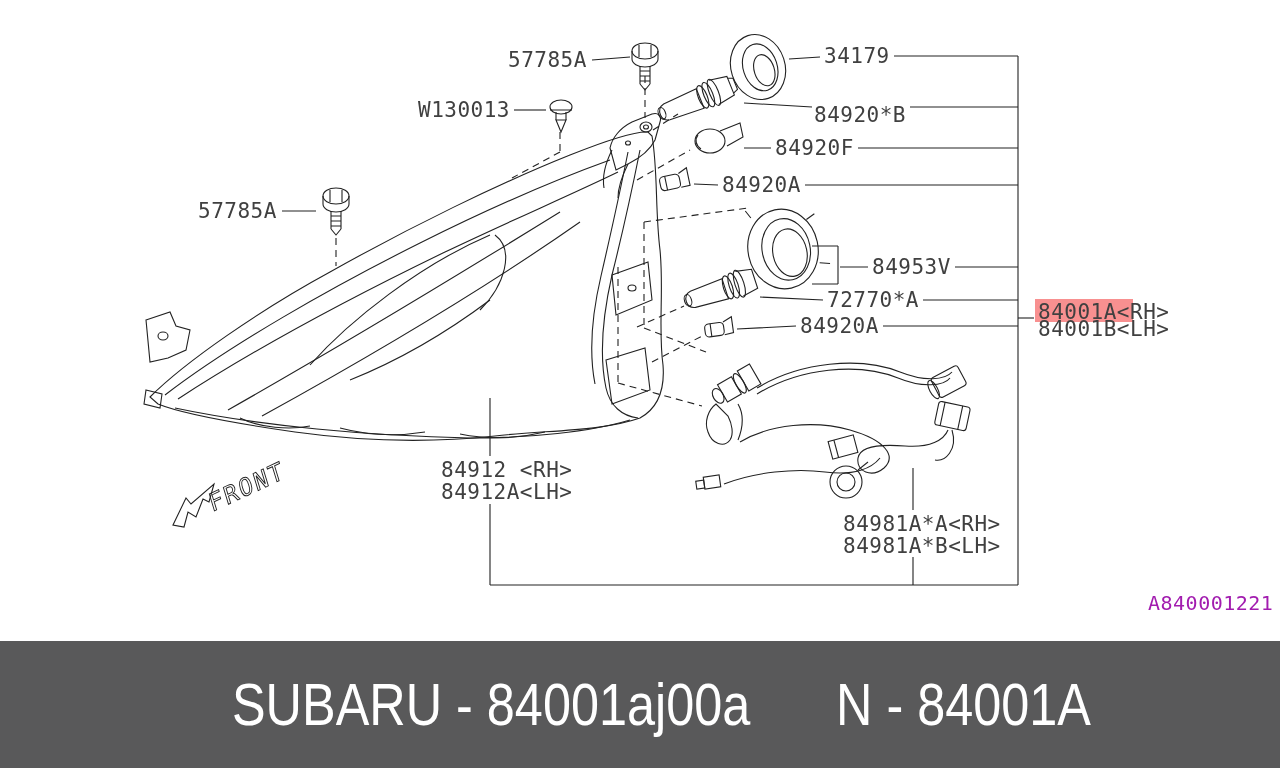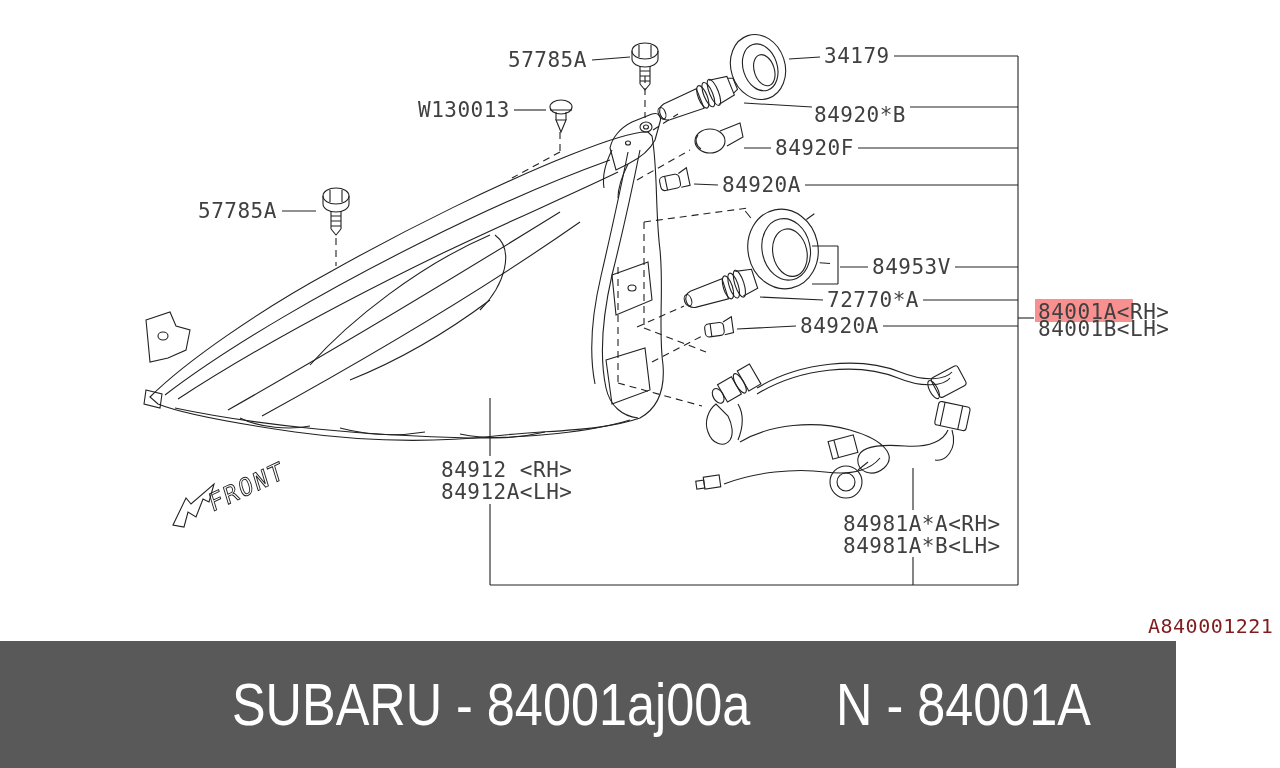--- a/index.html
+++ b/index.html
@@ -4,23 +4,23 @@
 <style>
   html,body{margin:0;padding:0;background:#fff;}
   body{width:1280px;height:768px;position:relative;overflow:hidden;
        font-family:"DejaVu Sans Mono",monospace;}
   #stage{position:absolute;left:0;top:0;width:1280px;height:641px;}
   svg{position:absolute;left:0;top:0;}
   .lbl{position:absolute;font:21px/22px "DejaVu Sans Mono",monospace;
        letter-spacing:.5px;color:#404040;white-space:pre;z-index:3;}
   .hl{position:absolute;left:1035px;top:299px;width:98px;height:23px;
       z-index:2;}
-  .refcode{position:absolute;left:1148px;top:615px;font:20px/22px "DejaVu Sans Mono",monospace;
-      color:#7f1d1d;letter-spacing:.5px;z-index:3;}
-  #footer{position:absolute;left:0;top:641px;width:1176px;height:127px;z-index:4;}
+  .refcode{position:absolute;left:1148px;top:592px;font:20px/22px "DejaVu Sans Mono",monospace;
+      color:#a21caf;letter-spacing:.5px;z-index:3;}
+  #footer{position:absolute;left:0;top:641px;width:1280px;height:127px;z-index:4;}
   .ftxt{position:absolute;top:0;line-height:127px;font-family:"Liberation Sans",sans-serif;
         font-size:60px;font-weight:400;color:#fff;transform:scaleX(.84);
         transform-origin:0 50%;white-space:pre;}
   .ft1{left:232px;}
   .ft2{left:836px;}
 </style>
 </head>
 <body>
 
 <div id="stage">

